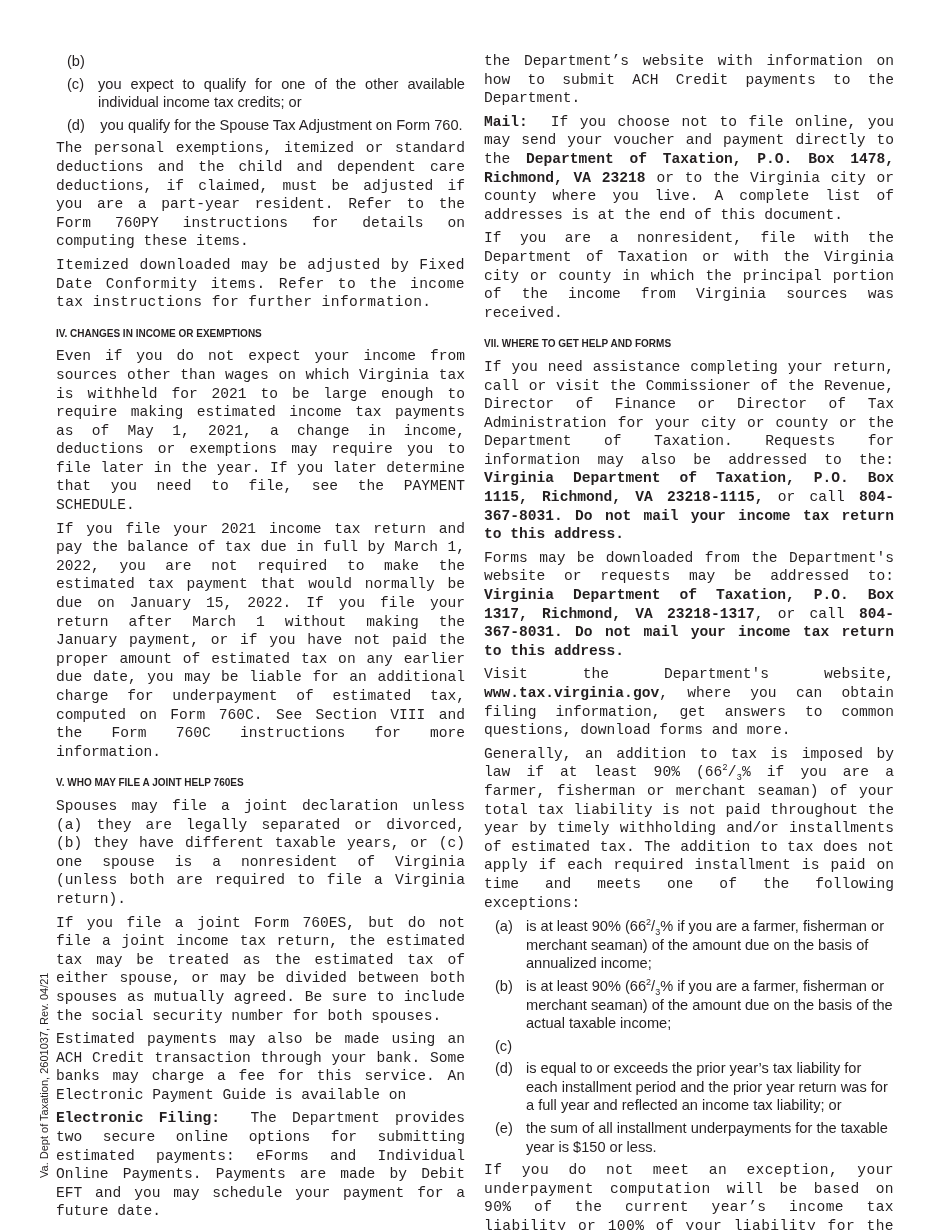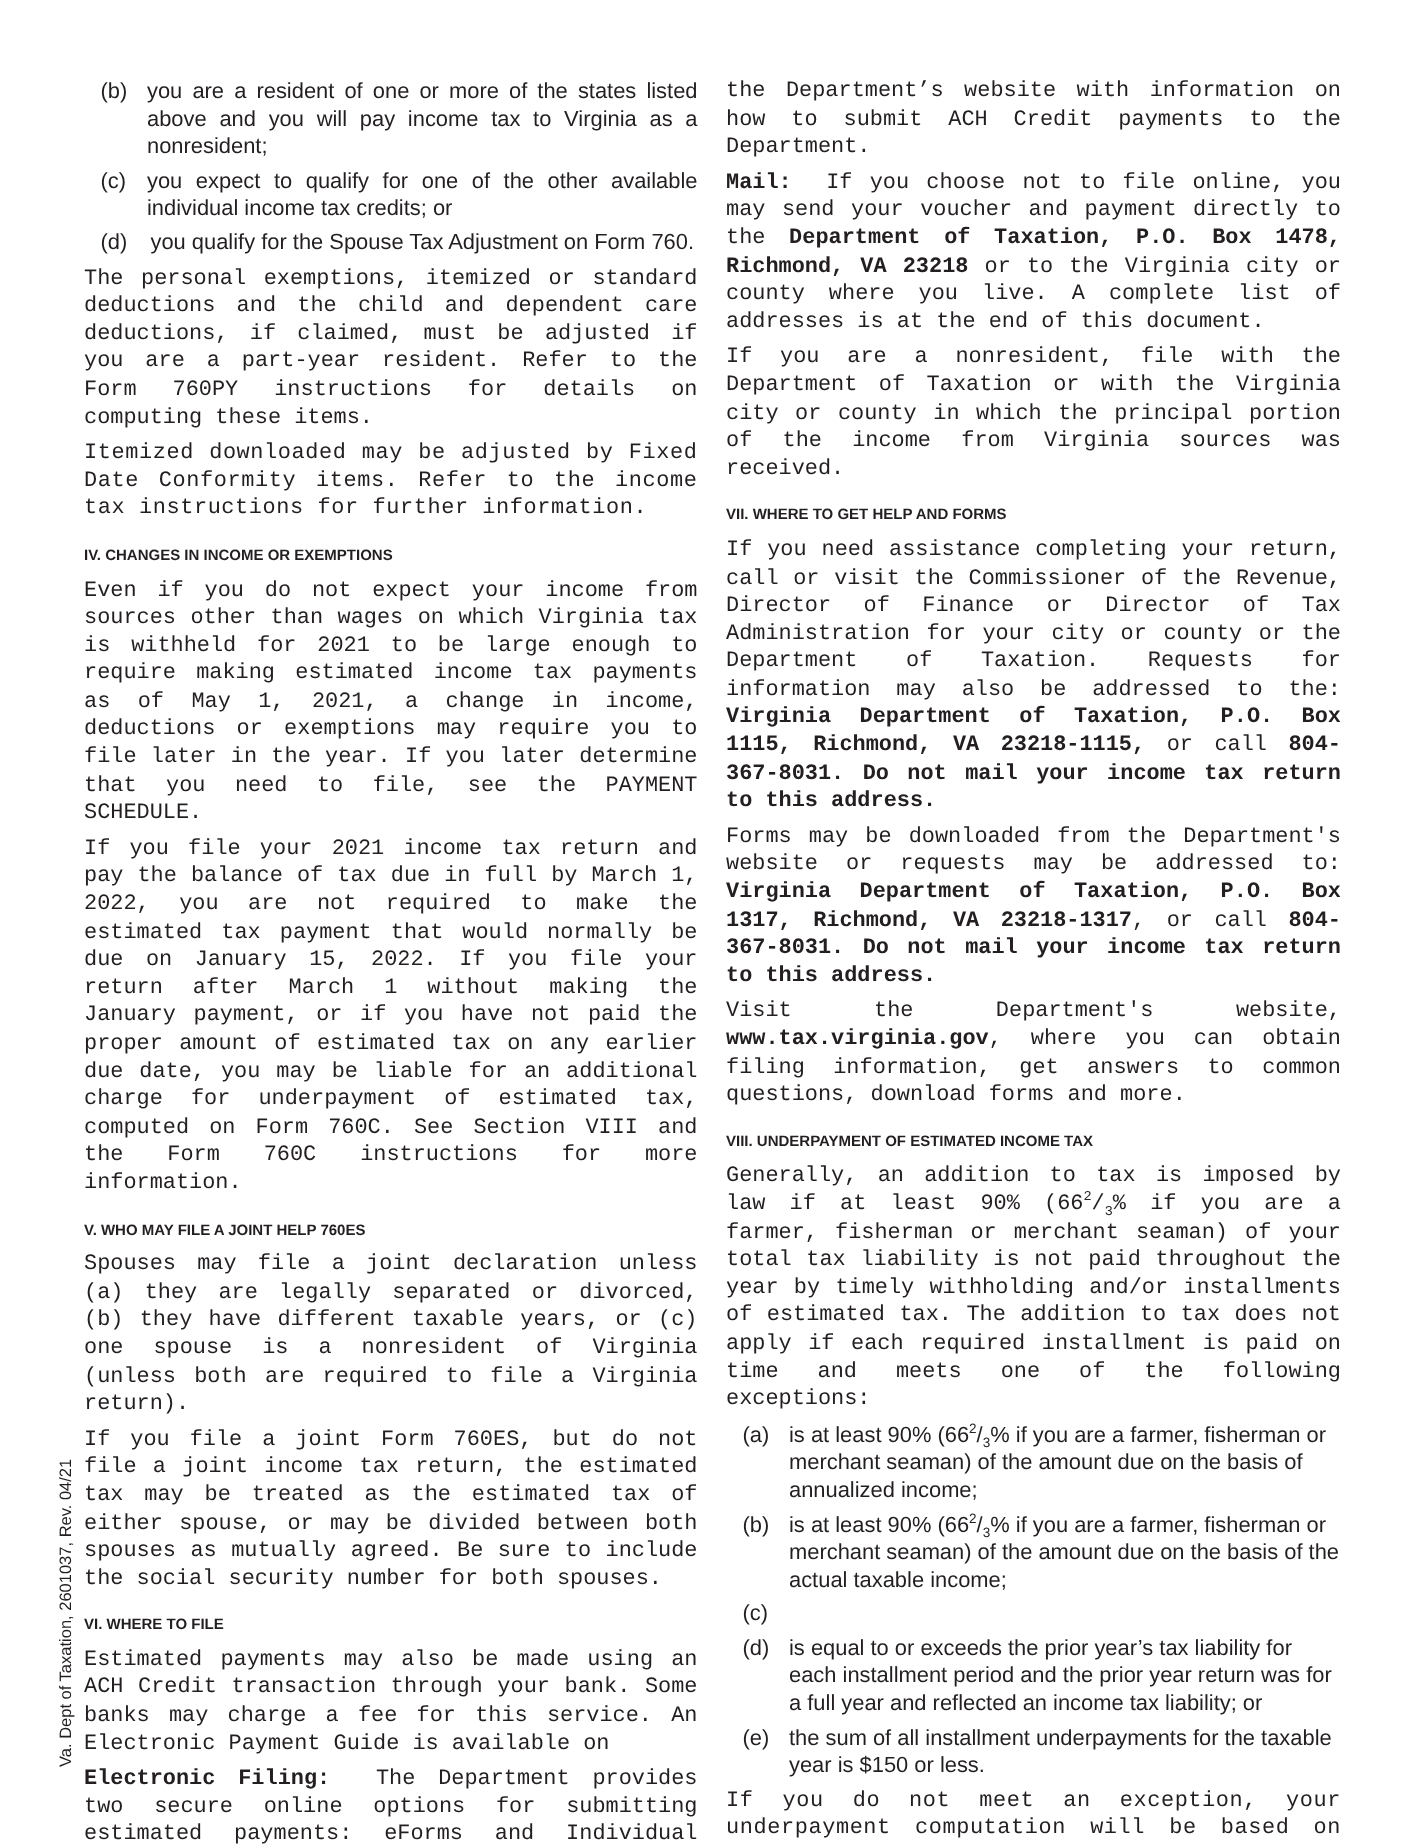--- a/index.html
+++ b/index.html
@@ -23,21 +23,20 @@
 </style>
 </head>
 <body>
 
 <div class="side-note">Va. Dept of Taxation, 2601037, Rev. 04/21</div>
 
 <div class="col col-left">
   <ul class="list list-left">
     <li>
         <span class="mk">(b)</span>
-        <span class="tx">you are a resident of one or more of the states listed above and you will pay income tax to Virginia as a nonresident;</span>
       </li>
     <li>
         <span class="mk">(c)</span>
         <span class="tx">you expect to qualify for one of the other available individual income tax credits; or</span>
       </li>
     <li>
         <span class="mk">(d)</span>
         <span class="tx" style="text-align:center">you qualify for the Spouse Tax Adjustment on Form 760.</span>
       </li>
   </ul>
@@ -45,36 +44,34 @@
   <p class="spaced">Itemized downloaded may be adjusted by Fixed Date Conformity items. Refer to the income tax instructions for further information.</p>
 
   <h2>IV. CHANGES IN INCOME OR EXEMPTIONS</h2>
   <p>Even if you do not expect your income from sources other than wages on which Virginia tax is withheld for 2021 to be large enough to require making estimated income tax payments as of  May 1, 2021, a change in income, deductions or exemptions may require you to file later in the year.  If you later determine that you need to file, see the PAYMENT SCHEDULE.</p>
   <p>If you file your 2021 income tax return and pay the balance of tax due in full by March 1, 2022, you are not required to make the estimated tax payment that would normally be due on January 15, 2022. If you file your return after March 1 without making the January payment, or if you have not paid the proper amount of estimated tax on any earlier due date, you may be liable for an additional charge for underpayment of estimated tax, computed on Form 760C. See Section VIII and the Form 760C instructions for more information.</p>
 
   <h2>V. WHO MAY FILE A JOINT HELP 760ES</h2>
   <p>Spouses may file a joint declaration unless (a) they are legally separated or divorced, (b) they have different taxable years, or (c) one spouse is a nonresident of Virginia (unless both are required to file a Virginia return).</p>
   <p>If you file a joint Form 760ES, but do not file a joint income tax return, the estimated tax may be treated as the estimated tax of either spouse, or may be divided between both spouses as mutually agreed.  Be sure to include the social security number for both spouses.</p>
 
-  <h2>VI. WHERE TO FILE</h2>
   <p>Estimated payments may also be made using an ACH Credit transaction through your bank. Some banks may charge a fee for this service. An Electronic Payment Guide is available on</p>
   <p><b>Electronic Filing:</b>&nbsp; <span>The Department provides two secure online options for submitting estimated payments: eForms and Individual Online Payments. Payments are made by Debit EFT and you may schedule your payment for a future date.</span></p>
 </div>
 
 <div class="col col-right">
   <p>the Department’s website with information on how to submit ACH Credit payments to the Department.</p>
   <p><b>Mail:</b>&nbsp; <span>If you choose not to file online, you may send your voucher and payment directly to the</span> <b>Department of Taxation, P.O. Box 1478, Richmond, VA 23218</b> <span>or to the Virginia city or county where you live.  A complete list of addresses is at the end of this document.</span></p>
   <p>If you are a nonresident, file with the Department of Taxation or with the Virginia city or county in which the principal portion of the income from Virginia sources was received.</p>
 
   <h2>VII. WHERE TO GET HELP AND FORMS</h2>
   <p><span>If you need assistance completing your return, call or visit the Commissioner of the Revenue, Director of Finance or Director of Tax Administration for your city or county or the Department of Taxation. Requests for information may also be addressed to the:</span> <b>Virginia Department of Taxation, P.O. Box 1115, Richmond, VA 23218-1115,</b> <span>or call</span> <b>804-367-8031. Do not mail your income tax return to this address.</b></p>
   <p><span>Forms may be downloaded from the Department's website or requests may be addressed to:</span> <b>Virginia Department of Taxation, P.O. Box 1317, Richmond, VA 23218-1317</b><span>, or call</span> <b>804-367-8031.  Do not mail your income tax return to this address.</b></p>
   <p><span>Visit the Department's website,</span> <b>www.tax.virginia.gov</b><span>, where you can obtain filing information, get answers to common questions, download forms and more.</span></p>
 
-  <h2>VIII. UNDERPAYMENT OF ESTIMATED INCOME TAX</h2>
   <p><span>Generally, an addition to tax is imposed by law if at least 90% (66</span><sup>2</sup>/<sub>3</sub><span>% if you are a farmer, fisherman or merchant seaman) of your total tax liability is not paid throughout the year by timely withholding and/or installments of estimated tax. The addition to tax does not apply if each required installment is paid on time and meets one of the following exceptions:</span></p>
   <ul class="list">
     <li>
         <span class="mk">(a)</span>
         <span class="tx" style="text-align:left"><span>is at least 90% (66</span><sup>2</sup>/<sub>3</sub><span>% if you are a farmer, fisherman or merchant seaman) of the amount due on the basis of annualized income;</span></span>
       </li>
     <li>
         <span class="mk">(b)</span>
         <span class="tx" style="text-align:left"><span>is at least 90% (66</span><sup>2</sup>/<sub>3</sub><span>% if you are a farmer, fisherman or merchant seaman) of the amount due on the basis of the actual taxable income;</span></span>
       </li>

